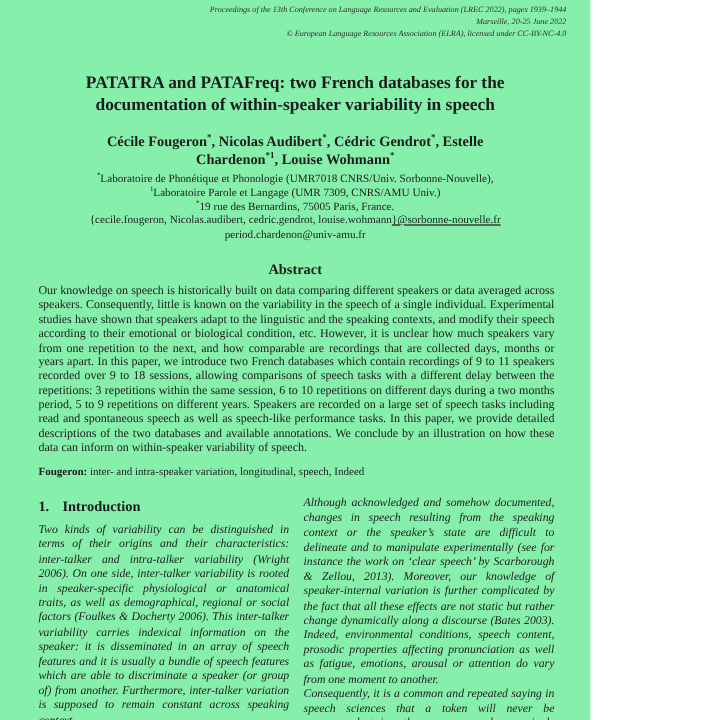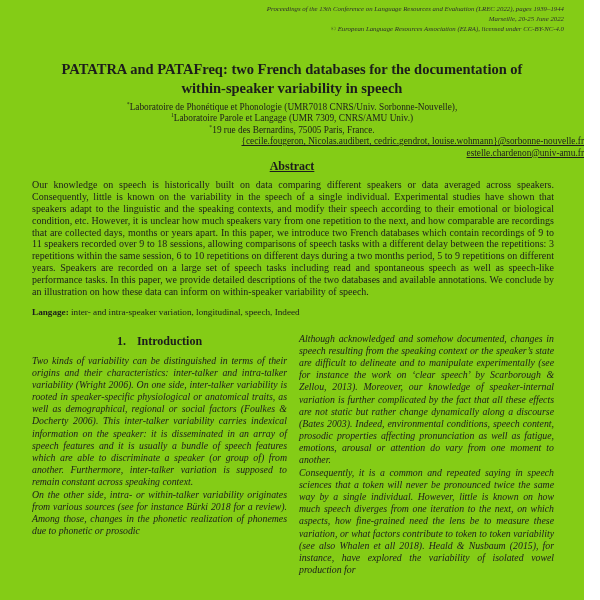--- a/index.html
+++ b/index.html
@@ -2,85 +2,86 @@
 <html><head>
 <meta charset="utf-8">
 <style>
   * { box-sizing: border-box; }
   html, body { margin: 0; padding: 0; }
   body {
     width: 600px; height: 600px; overflow: hidden;
     background: #ffffff; color: #1c1c1c;
     font-family: "Liberation Serif", serif;
   }
-  .page { position: relative; width: 584px; height: 600px; background: #84cc16; overflow: hidden; }
+  .page { position: relative; width: 492px; height: 600px; background: #86efac; overflow: hidden; }
 
   .pdf-header {
     position: absolute; top: 4px; right: 20px;
     text-align: right; font-style: italic;
     font-size: 6.8px; line-height: 1.5; color: #2e2e2e;
     white-space: nowrap;
   }
 
   .title {
     margin: 60px 48px 0; text-align: center;
     font-size: 14.5px; font-weight: bold; line-height: 1.3;
   }
 
   .authors {
     margin: 13px 80px 0; text-align: center;
     font-size: 12px; font-weight: bold; line-height: 1.25;
   }
   sup { font-size: 62%; line-height: 0; }
 
   .affiliations { margin-top: 4px; text-align: center; font-size: 9.3px; line-height: 1.24; }
-  .email-line { text-align: right; font-size: 9.3px; line-height: 1.24; text-decoration: underline; }
+  .email-line { text-align: center; font-size: 9.3px; line-height: 1.24; }
   .email-link { text-decoration: underline; }
 
-  .abstract-heading { text-align: center; font-size: 12px; font-weight: bold; text-decoration: underline; }
+  .abstract-heading { margin-top: 15px; text-align: center; font-size: 12px; font-weight: bold; }
   .abstract-body {
     margin: 5px 30px 0 32px; font-size: 10px; line-height: 1.185;
     text-align: justify;
   }
   .keywords { margin: 9px 30px 0 32px; font-size: 9.2px; line-height: 1.185; text-align: left; }
   .keywords .label { font-weight: bold; }
 
   .columns { display: flex; gap: 12px; margin: 15px 30px 0 32px; }
   .col { width: 263px; font-size: 9.8px; line-height: 1.245; text-align: justify; }
   .col p { margin: 0; font-style: italic; }
-  .section-heading { text-align: center; font-size: 12px; font-weight: bold; margin: 1px 0 6px; }
+  .section-heading { font-size: 12px; font-weight: bold; margin: 1px 0 6px; }
   .section-heading .num { margin-right: 11px; }
 </style>
 </head>
 <body>
 
 <div class="page">
 
   <div class="pdf-header">
       <div>Proceedings of the 13th Conference on Language Resources and Evaluation (LREC 2022), pages 1939–1944</div>
       <div>Marseille, 20-25 June 2022</div>
       <div>© European Language Resources Association (ELRA), licensed under CC-BY-NC-4.0</div>
     </div>
 
   <div class="title">PATATRA and PATAFreq: two French databases for the documentation of within-speaker variability in speech</div>
 
+  <div class="authors"><span>Cécile Fougeron<sup>*</sup></span>, <span>Nicolas Audibert<sup>*</sup></span>, <span>Cédric Gendrot<sup>*</sup></span>, <span>Estelle Chardenon<sup>*1</sup></span>, <span>Louise Wohmann<sup>*</sup></span></div>
 
   <div class="affiliations">
       <div><sup>*</sup>Laboratoire de Phonétique et Phonologie (UMR7018 CNRS/Univ. Sorbonne-Nouvelle),</div>
       <div><sup>1</sup>Laboratoire Parole et Langage (UMR 7309, CNRS/AMU Univ.)</div>
       <div><sup>*</sup>19 rue des Bernardins, 75005 Paris, France.</div>
     </div>
 
   <div class="email-line"><span>{cecile.fougeron, Nicolas.audibert, cedric.gendrot, louise.wohmann</span><span class="email-link">}@sorbonne-nouvelle.fr</span></div>
-  <div class="email-line">estelle.chardenon@univ-amu.fr</div>
+  <div class="email-line">period.chardenon@univ-amu.fr</div>
 
   <div class="abstract-heading">Abstract</div>
   <div class="abstract-body">Our knowledge on speech is historically built on data comparing different speakers or data averaged across speakers. Consequently, little is known on the variability in the speech of a single individual. Experimental studies have shown that speakers adapt to the linguistic and the speaking contexts, and modify their speech according to their emotional or biological condition, etc. However, it is unclear how much speakers vary from one repetition to the next, and how comparable are recordings that are collected days, months or years apart. In this paper, we introduce two French databases which contain recordings of 9 to 11 speakers recorded over 9 to 18 sessions, allowing comparisons of speech tasks with a different delay between the repetitions: 3 repetitions within the same session, 6 to 10 repetitions on different days during a two months period, 5 to 9 repetitions on different years. Speakers are recorded on a large set of speech tasks including read and spontaneous speech as well as speech-like performance tasks. In this paper, we provide detailed descriptions of the two databases and available annotations. We conclude by an illustration on how these data can inform on within-speaker variability of speech.</div>
 
-  <div class="keywords"><span class="label">Langage:</span><span> inter- and intra-speaker variation, longitudinal, speech, Indeed</span></div>
+  <div class="keywords"><span class="label">Fougeron:</span><span> inter- and intra-speaker variation, longitudinal, speech, Indeed</span></div>
 
   <div class="columns">
     <div class="col">
       <div class="section-heading"><span class="num">1.</span><span>Introduction</span></div>
       <div>
           <p>Two kinds of variability can be distinguished in terms of their origins and their characteristics: inter-talker and intra-talker variability (Wright 2006). On one side, inter-talker variability is rooted in speaker-specific physiological or anatomical traits, as well as demographical, regional or social factors (Foulkes &amp; Docherty 2006). This inter-talker variability carries indexical information on the speaker: it is disseminated in an array of speech features and it is usually a bundle of speech features which are able to discriminate a speaker (or group of) from another. Furthermore, inter-talker variation is supposed to remain constant across speaking context.</p>
           <p>On the other side, intra- or within-talker variability originates from various sources (see for instance Bürki 2018 for a review). Among those, changes in the phonetic realization of phonemes due to phonetic or prosodic</p>
         </div>
     </div>
     <div class="col">

